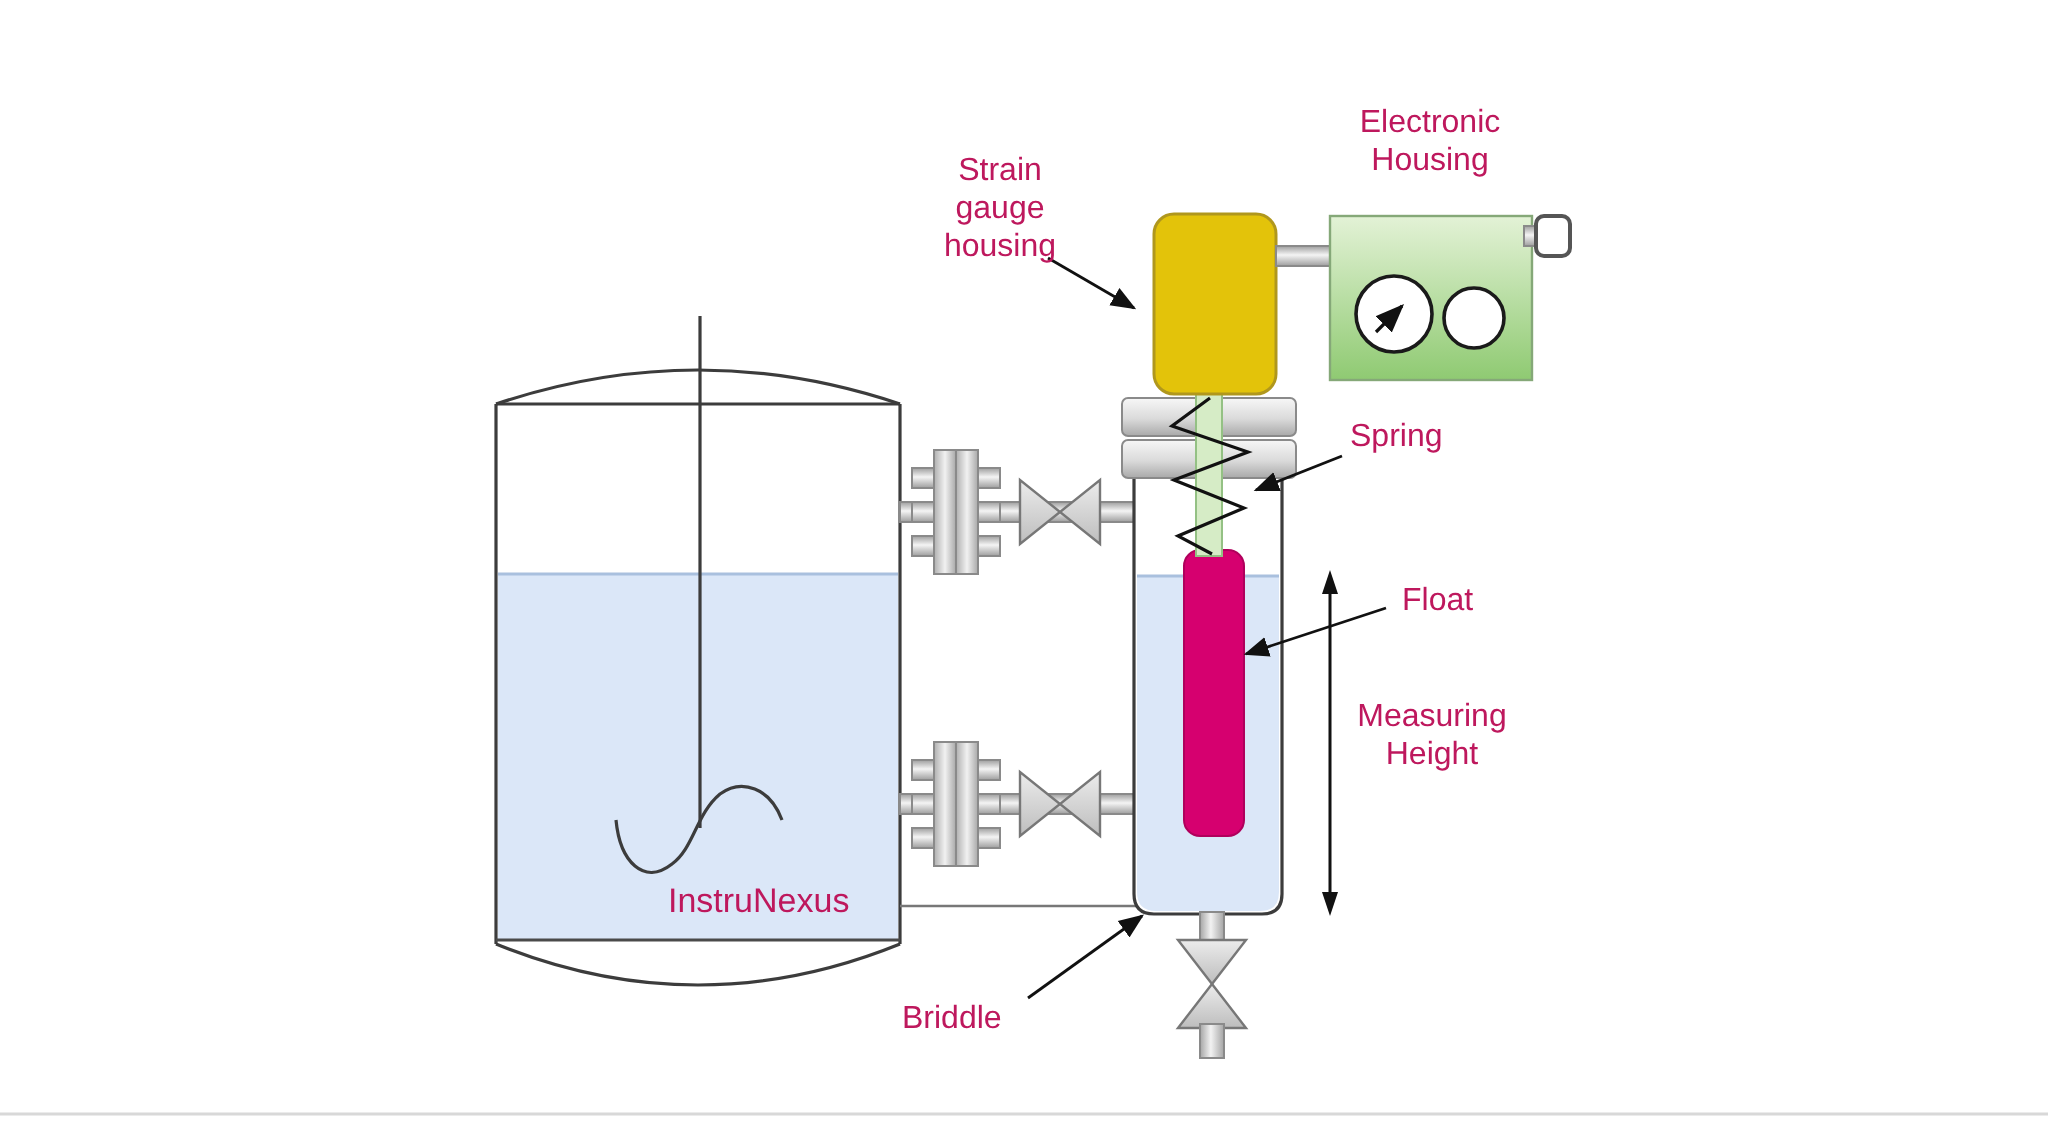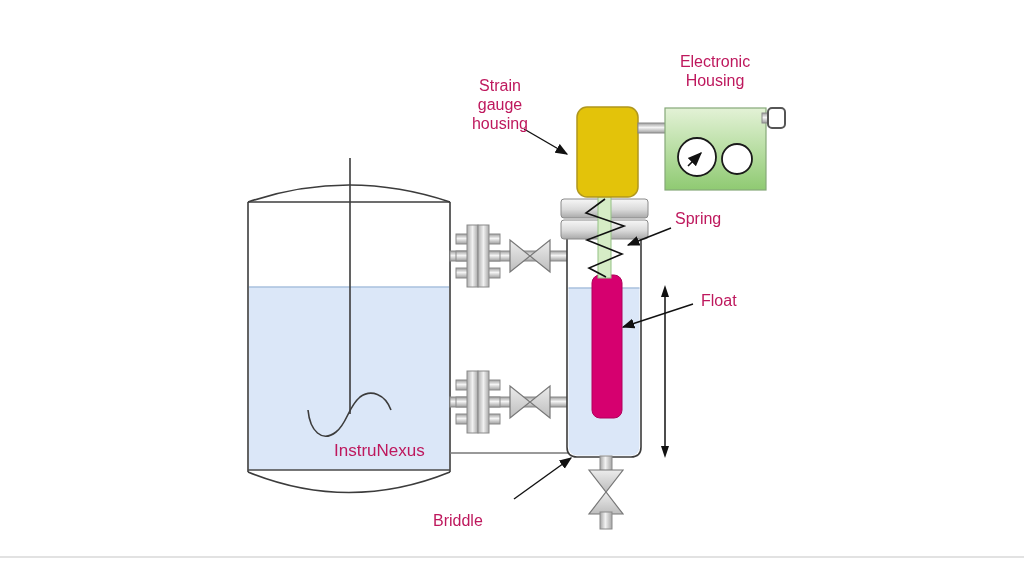--- a/index.html
+++ b/index.html
@@ -159,17 +159,19 @@
 gauge
 housing</div>
 
   <div class="lbl center" style="left:659px;top:52px;width:112px;">Electronic
 Housing</div>
 
   <div class="lbl" style="left:675px;top:209px;">Spring</div>
 
   <div class="lbl" style="left:701px;top:291px;text-align:center;">Float</div>
 
+  <div class="lbl center" style="left:660px;top:349px;width:112px;">Measuring
+Height</div>
 
-  <div class="lbl" style="left:433px;top:500px;margin-top:11px;">Briddle</div>
+  <div class="lbl" style="left:451px;top:500px;">Briddle</div>
 
   <div class="lbl tankname" style="left:334px;top:441px;">InstruNexus</div>
 </div>
 
 </body></html>

